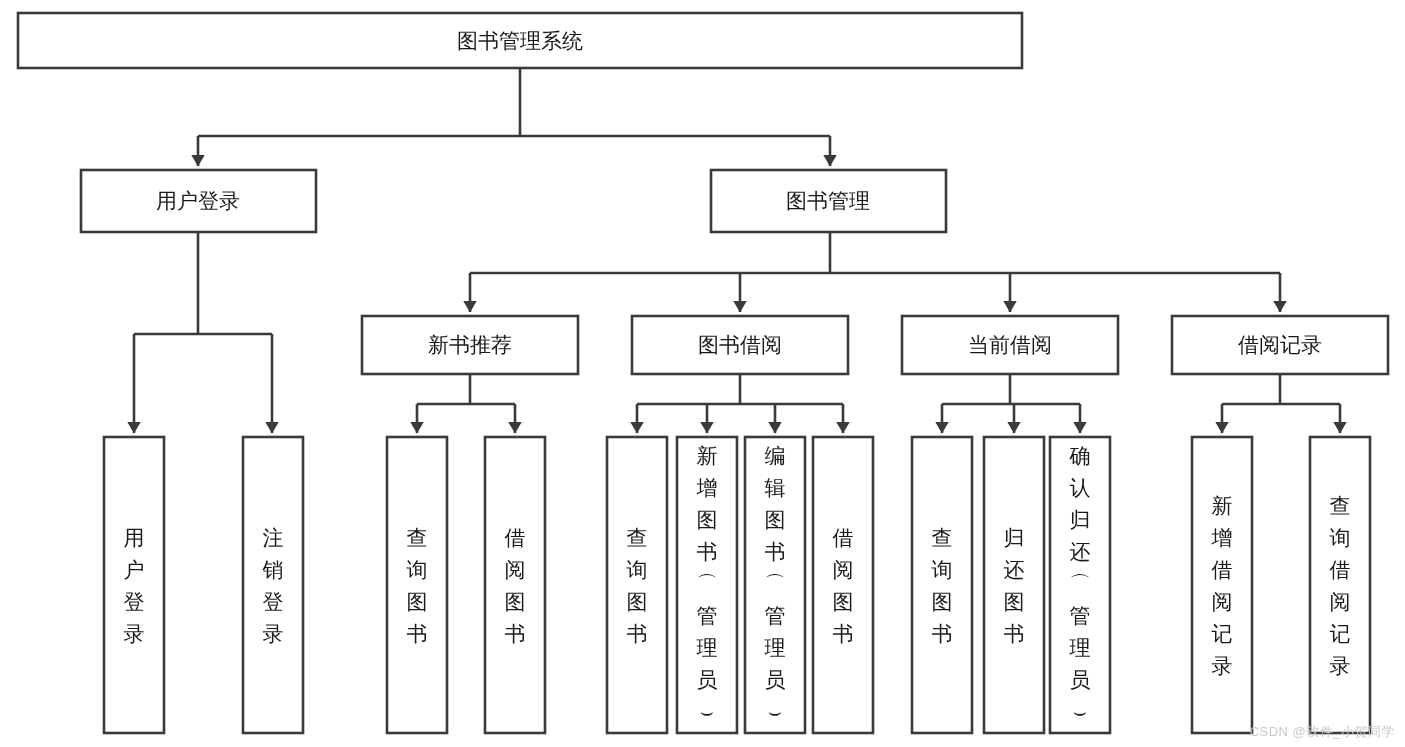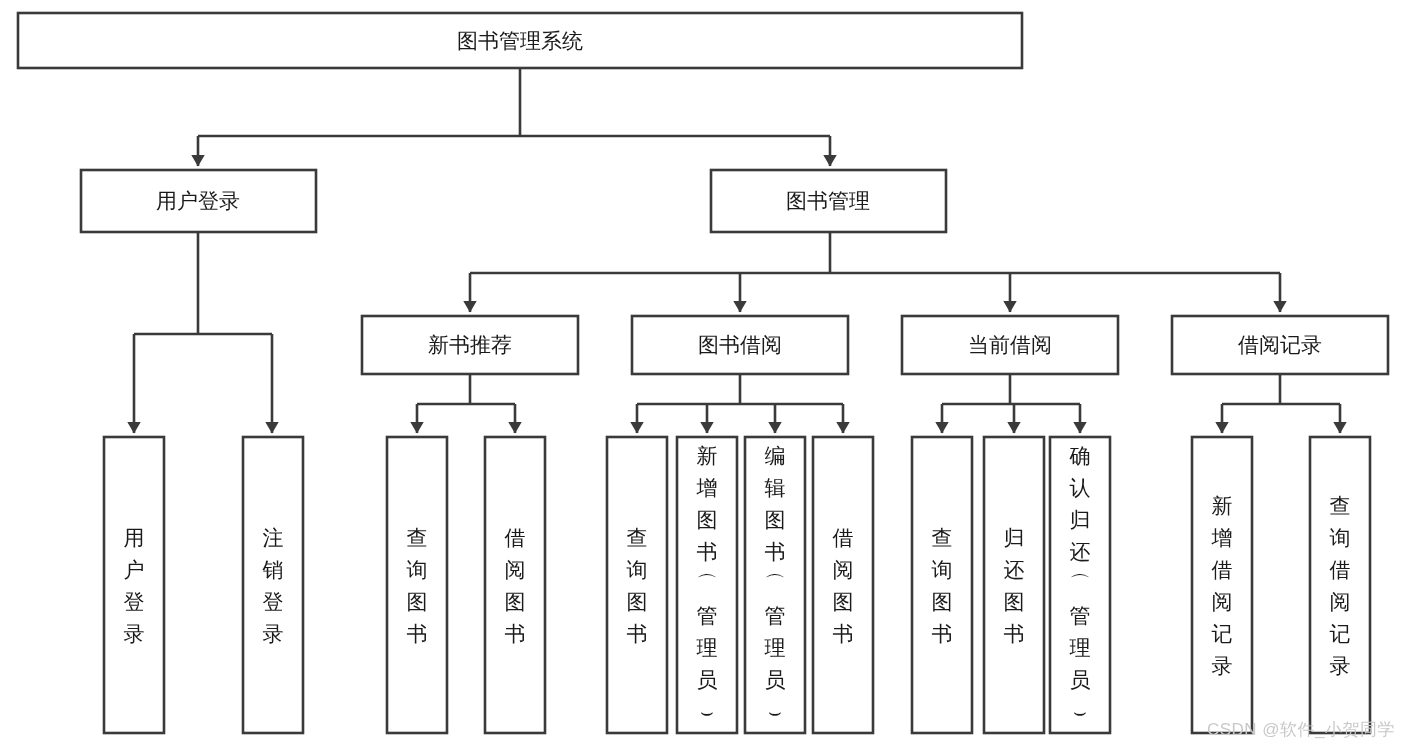--- a/index.html
+++ b/index.html
@@ -53,21 +53,21 @@
     fill: #1a1a1a;
     font-family: "Liberation Sans", "DejaVu Sans", sans-serif;
     font-size: 21px;
     text-anchor: middle;
   }
   .watermark {
     position: absolute;
     right: 10px;
     bottom: 6px;
     font-family: "Liberation Sans", "DejaVu Sans", sans-serif;
-    font-size: 17px;
+    font-size: 13px;
     color: #c9c9c9;
     letter-spacing: 0.5px;
     white-space: nowrap;
     pointer-events: none;
   }
 </style>
 </head>
 <body>
 
 <div id="diagram-root">

